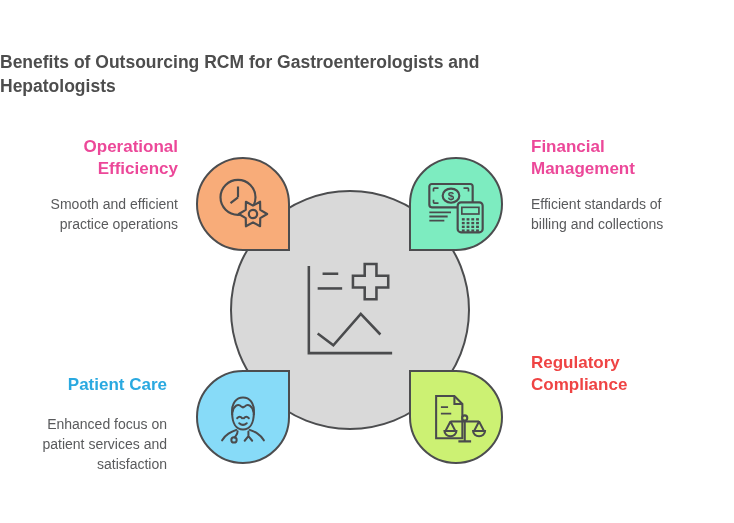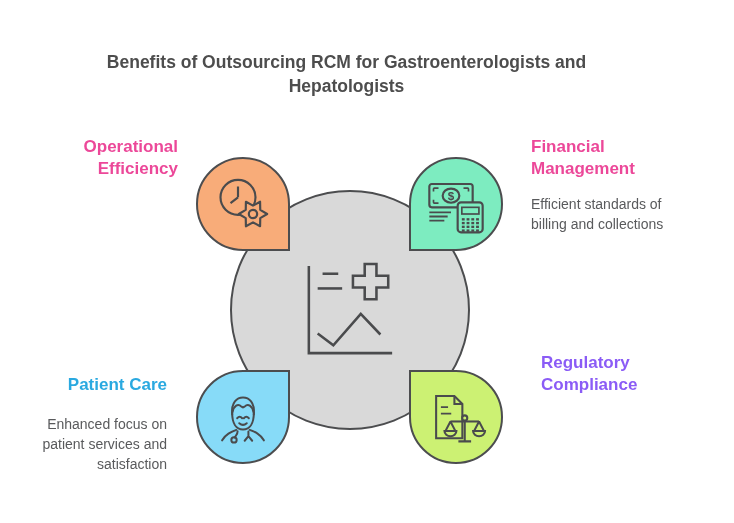--- a/index.html
+++ b/index.html
@@ -10,21 +10,20 @@
     width: 734px;
     height: 523px;
     background: #ffffff;
     overflow: hidden;
   }
   .title {
     position: absolute;
     top: 50px;
     left: 0;
     width: 693px;
-    text-align: center;
     font-size: 17.5px;
     line-height: 24px;
     font-weight: bold;
     color: #4d4d4d;
     white-space: pre-line;
   }
   .center-circle {
     position: absolute;
     left: 230px;
     top: 190px;
@@ -154,34 +153,36 @@
       <path d="M32,41 L26,52.5 M32,41 L38,52.5"></path>
       <path d="M24.5,53 A7.5,6.5 0 0 0 39.5,53 Z" fill="currentColor"></path>
       <path d="M68,41 L62,52.5 M68,41 L74,52.5"></path>
       <path d="M60.5,53 A7.5,6.5 0 0 0 75.5,53 Z" fill="currentColor"></path>
     </svg>
   </div>
 
   <div class="qtext q-oe">
     <div class="heading" style="color: #ec4899;">Operational
 Efficiency</div>
+    <div class="body">Smooth and efficient
+practice operations</div>
   </div>
 
   <div class="qtext q-fm">
     <div class="heading" style="color: #ec4899;">Financial
 Management</div>
     <div class="body">Efficient standards of
 billing and collections</div>
   </div>
 
   <div class="qtext q-pc">
     <div class="heading" style="color: rgb(42, 169, 224);">Patient Care</div>
     <div class="body">Enhanced focus on
 patient services and
 satisfaction</div>
   </div>
 
   <div class="qtext q-rc">
-    <div class="heading" style="color: #8b5cf6; margin-left: 10px;">Regulatory
+    <div class="heading" style="color: #ef4444;">Regulatory
 Compliance</div>
   </div>
 
 </div>
 
 </body></html>

